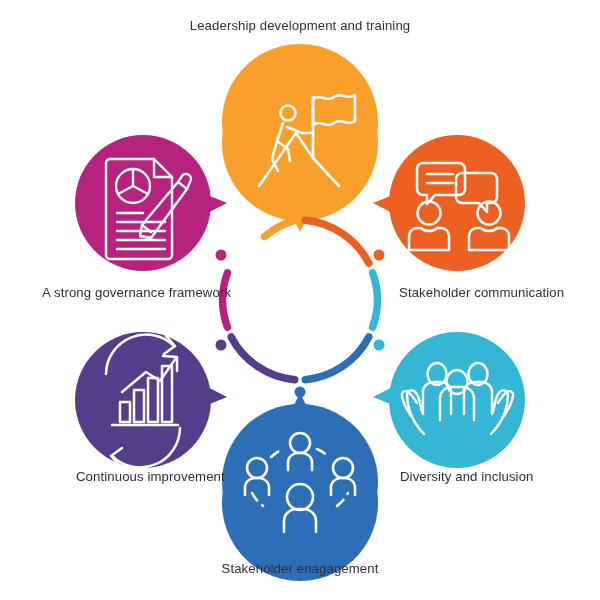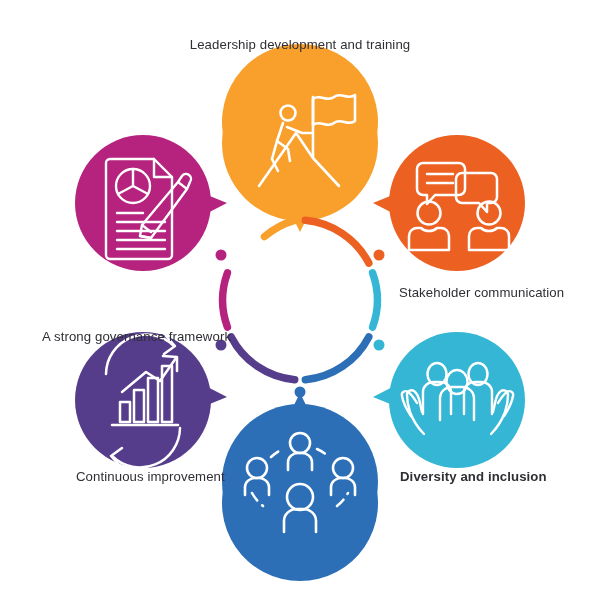--- a/index.html
+++ b/index.html
@@ -28,26 +28,26 @@
   }
   .node-label {
     position: absolute;
     color: #2f2f35;
     font-size: 13.2px;
     font-family: "Liberation Sans", sans-serif;
     letter-spacing: 0.1px;
     white-space: nowrap;
     line-height: 1.2;
   }
-  .lbl-top      { left: 0;   top: 18px;  width: 600px; text-align: center; margin-top: 19px; }
+  .lbl-top      { left: 0;   top: 18px;  width: 600px; text-align: center; }
   .lbl-bottom   { left: 0;   top: 561px; width: 600px; text-align: center; }
-  .lbl-tl       { left: 42px;  top: 285px; margin-top: 44px; }
+  .lbl-tl       { left: 42px;  top: 285px; }
   .lbl-tr       { left: 399px; top: 285px; }
   .lbl-bl       { left: 66px;  top: 469px; margin-left: 10px; }
-  .lbl-br       { left: 400px; top: 469px; font-weight: bold; }
+  .lbl-br       { left: 400px; top: 469px; }
 </style>
 </head>
 <body>
 
 <div id="stage">
 
   <svg id="diagram-svg" viewBox="0 0 600 600">
 
     <g>
       <path d="M300,232 L283,198 A78,78 0 1 1 317,198 Z" fill="#F9A02C"></path>
@@ -211,18 +211,19 @@
     </g>
 
   </svg>
 
   <div class="node-label lbl-top">Leadership development and training</div>
 
   <div class="node-label lbl-tr">Stakeholder communication</div>
 
   <div class="node-label lbl-br">Diversity and inclusion</div>
 
+  <div class="node-label lbl-bottom">Stakeholder enagagement</div>
 
   <div class="node-label lbl-bl">Continuous improvement</div>
 
   <div class="node-label lbl-tl">A strong governance framework</div>
 
 </div>
 
 </body></html>

